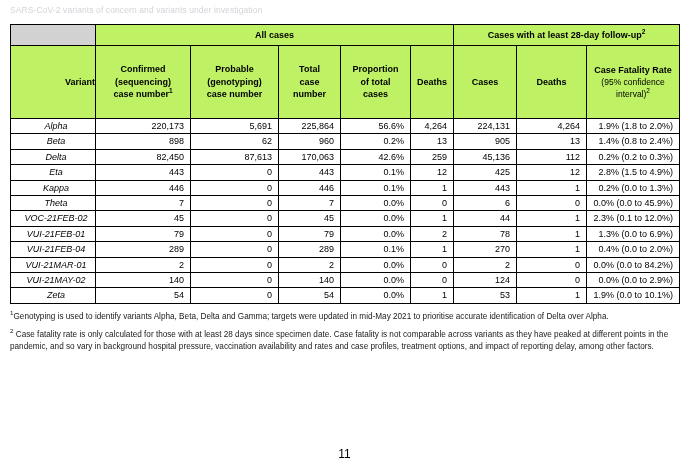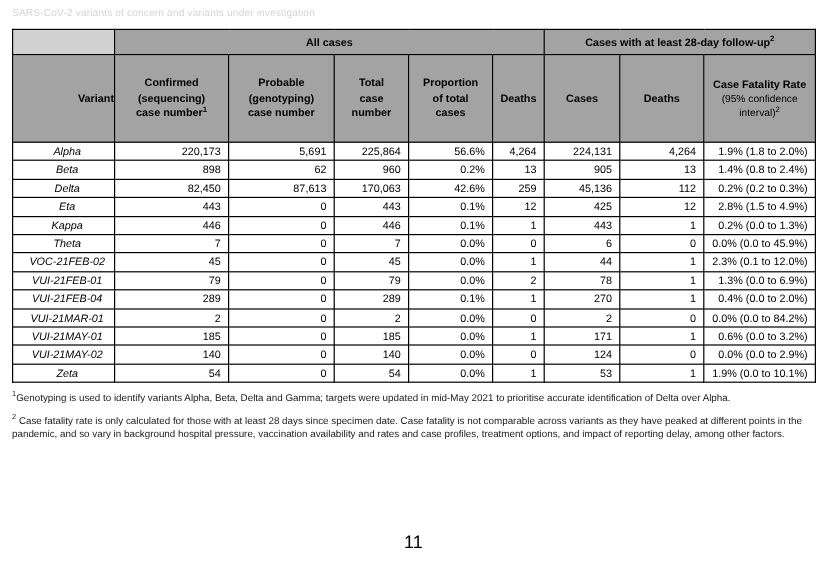--- a/index.html
+++ b/index.html
@@ -57,21 +57,21 @@
   }
   table.vtable th,
   table.vtable td {
     border: 1px solid #000;
     padding: 0;
     vertical-align: middle;
   }
 
   
   thead th {
-    background: #a3a3a3;
+    background: #bef264;
     font-weight: bold;
     font-size: 9px;
     text-align: center;
     line-height: 12.5px;
   }
   th.group-head {
     height: 20px;
     padding: 0 2px;
   }
   th.blank-head {
@@ -143,21 +143,21 @@
   .footnote sup { font-size: 6.2px; }
   .fn-marker { font-size: 6.5px; vertical-align: super; line-height: 0; }
 
   
   .page-number {
     position: absolute;
     left: 0;
     right: 0;
     bottom: 7px;
     text-align: center;
-    font-size: 15px;
+    font-size: 12px;
     color: #000;
   }
 </style>
 </head>
 <body>
 
 <div class="page">
 
   <div class="running-header">SARS-CoV-2 variants of concern and variants under investigation</div>
 
@@ -317,31 +317,20 @@
           <td class="num">2</td>
           <td class="num">0</td>
           <td class="num">2</td>
           <td class="num">0.0%</td>
           <td class="num">0</td>
           <td class="num">2</td>
           <td class="num">0</td>
           <td class="cfr">0.0% (0.0 to 84.2%)</td>
         </tr>
         <tr class="group-end">
-          <td class="variant">VUI-21MAY-01</td>
-          <td class="num">185</td>
-          <td class="num">0</td>
-          <td class="num">185</td>
-          <td class="num">0.0%</td>
-          <td class="num">1</td>
-          <td class="num">171</td>
-          <td class="num">1</td>
-          <td class="cfr">0.6% (0.0 to 3.2%)</td>
-        </tr>
-        <tr class="group-end">
           <td class="variant">VUI-21MAY-02</td>
           <td class="num">140</td>
           <td class="num">0</td>
           <td class="num">140</td>
           <td class="num">0.0%</td>
           <td class="num">0</td>
           <td class="num">124</td>
           <td class="num">0</td>
           <td class="cfr">0.0% (0.0 to 2.9%)</td>
         </tr>

